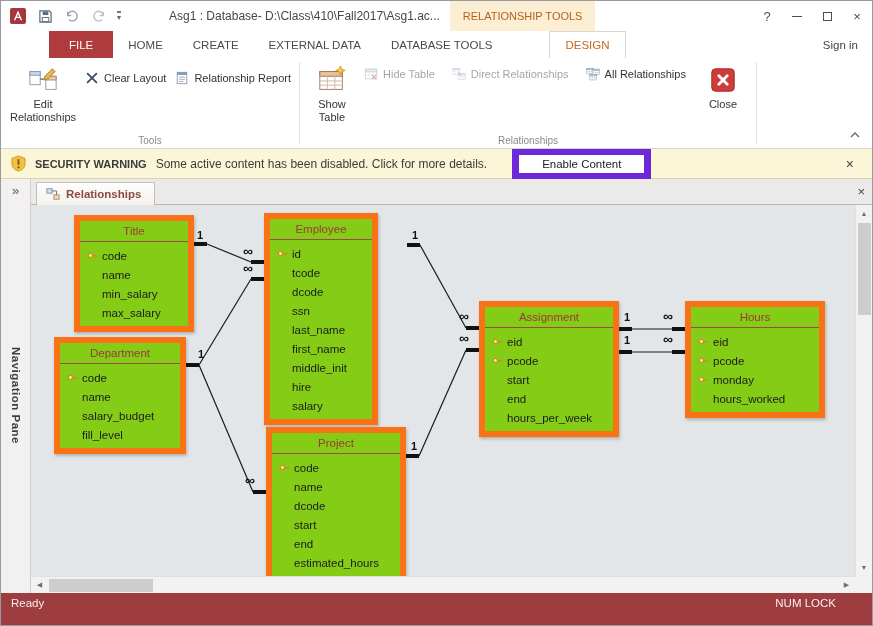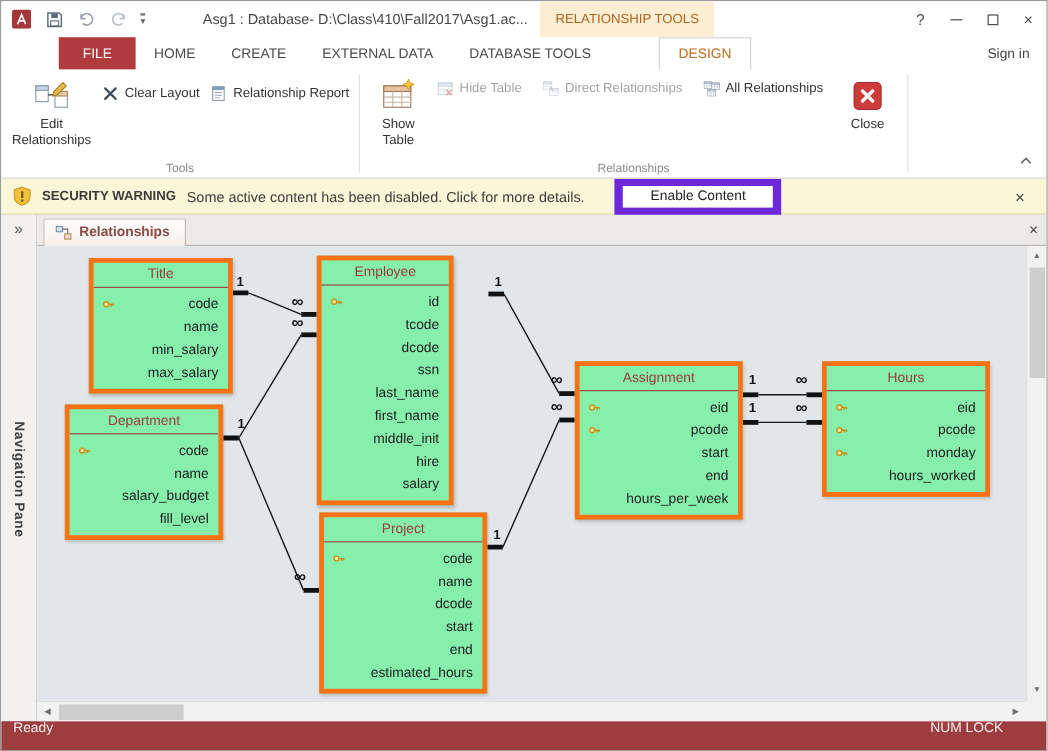--- a/index.html
+++ b/index.html
@@ -68,28 +68,28 @@
   .vscroll{position:absolute;top:0;right:0;width:17px;bottom:17px;background:#F2F2F2;border-left:1px solid #E0E0E0;display:flex;flex-direction:column;align-items:center;}
   .hscroll{position:absolute;left:0;bottom:0;right:17px;height:17px;background:#F2F2F2;border-top:1px solid #E0E0E0;display:flex;align-items:center;}
   .scroll-corner{position:absolute;right:0;bottom:0;width:17px;height:17px;background:#F2F2F2;}
   .sarrow{color:#6f6f6f;font-size:7px;width:17px;height:17px;display:flex;align-items:center;justify-content:center;flex:none;}
   .vthumb{width:13px;height:92px;background:#CDCDCD;margin-top:1px;}
   .hthumb{height:13px;width:104px;background:#CDCDCD;margin-left:1px;}
   .sarrow.bottom{margin-top:auto;}
   .sarrow.right{margin-left:auto;}
 
   
-  .entity{position:absolute;background:#86efac;border:4px solid #f97316;box-shadow:1px 2px 3px rgba(50,50,50,.28);}
+  .entity{position:absolute;background:#84cc16;border:6px solid #f97316;box-shadow:1px 2px 3px rgba(50,50,50,.28);}
   .entity-header{height:21px;line-height:21px;text-align:center;font-size:11.5px;color:#9B3A36;border-bottom:1px solid #9B4A45;}
   .entity-fields{list-style:none;padding:4px 0;}
-  .entity-fields li{height:19px;display:flex;align-items:center;font-size:11.5px;color:#1c1c1c;padding:0 8px 0 7px;white-space:nowrap;justify-content:space-between;}
+  .entity-fields li{height:19px;display:flex;align-items:center;font-size:11.5px;color:#1c1c1c;padding:0 8px 0 7px;white-space:nowrap;}
   .keyslot{width:15px;flex:none;display:flex;align-items:center;}
 
   
-  .statusbar{height:24px;flex:none;background:#9E3D3F;color:#F7EDED;display:flex;align-items:flex-start;font-size:11.5px;padding:0 10px;}
+  .statusbar{height:24px;flex:none;background:#9E3D3F;color:#F7EDED;display:flex;align-items:flex-end;font-size:11.5px;padding:16px 10px;}
   .status-right{margin-left:auto;padding-right:26px;}
 
   .icon14{width:14px;height:14px;}
   .icon15{width:15px;height:15px;}
   .icon30{width:30px;height:30px;}
   .keyicon{width:11px;height:11px;}
 </style>
 </head>
 <body>
 

